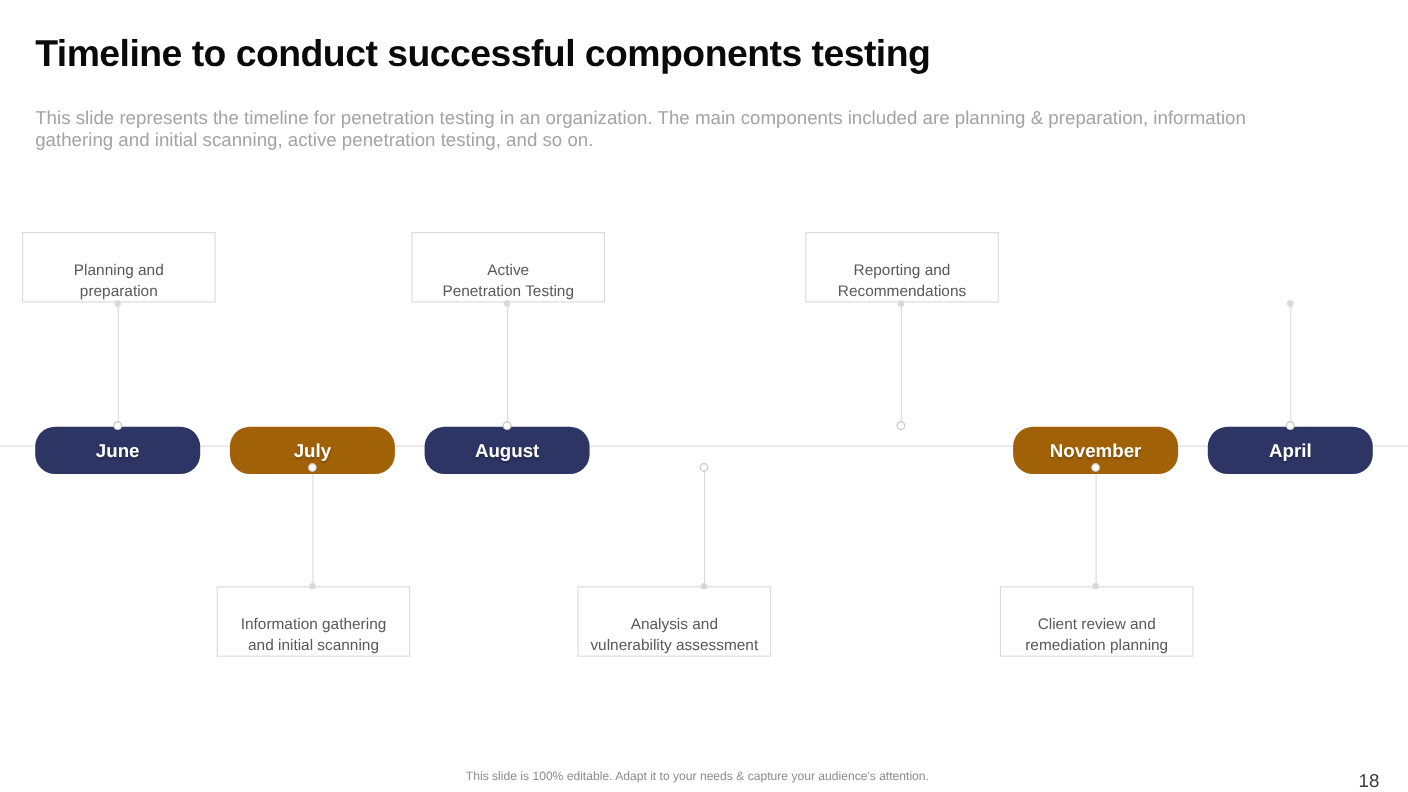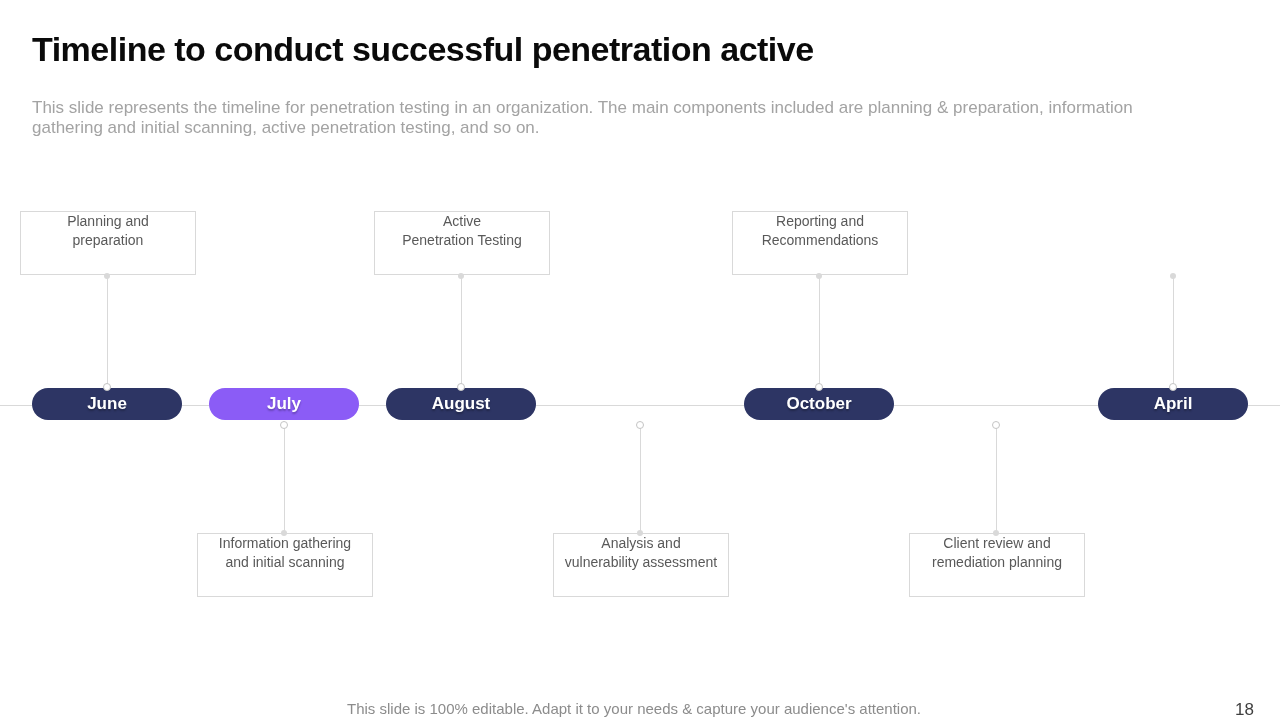--- a/index.html
+++ b/index.html
@@ -12,63 +12,63 @@
     font-size:34px;font-weight:bold;letter-spacing:-0.5px;color:#0a0a0a;
   }
   .subtitle{
     position:absolute;left:32px;top:98px;margin:0;width:1160px;
     font-size:17px;color:#a3a3a3;
   }
   .axis{
     position:absolute;left:0;top:405px;width:1280px;height:1px;background:#d9d9d9;
   }
   .pill{
-    position:absolute;top:388px;width:150px;height:32px;border-radius:18px;
+    position:absolute;top:388px;width:150px;height:43px;border-radius:18px;
     display:flex;align-items:center;justify-content:center;
   }
   .pill[data-color="navy"]{background:#2d3564;}
-  .pill[data-color="pink"]{background:#8b5cf6;}
+  .pill[data-color="pink"]{background:#a16207;}
   .pill .month-label{
     color:#ffffff;font-size:17px;font-weight:bold;
     text-shadow:0 2px 2px rgba(0,0,0,0.28);
   }
   .event-box{
     position:absolute;width:174px;height:62px;background:#ffffff;
-    border:1px solid #d9d9d9;display:flex;align-items:flex-start;justify-content:center;
+    border:1px solid #d9d9d9;display:flex;align-items:flex-end;justify-content:center;
     text-align:center;
   }
   .event-box .event-label{
     font-size:14px;color:#595959;line-height:1.35;white-space:pre-line;
   }
   .event-box.top{top:211px;}
   .event-box.bottom{top:533px;}
   .connector{position:absolute;width:1px;background:#d9d9d9;}
   .connector.top{top:276px;height:112px;}
   .connector.bottom{top:424px;height:109px;}
   .node-circle{
     position:absolute;width:8px;height:8px;border-radius:50%;
     background:#ffffff;border:1px solid #c4c4c4;box-sizing:border-box;
   }
   .node-dot{
     position:absolute;width:6px;height:6px;border-radius:50%;background:#d9d9d9;
   }
   .footer-note{
     position:absolute;left:0;top:700px;width:1268px;margin:0;text-align:center;
-    font-size:15px;color:#8c8c8c;
+    font-size:11px;color:#8c8c8c;
   }
   .page-number{
     position:absolute;right:26px;top:700px;font-size:17px;color:#3f3f3f;
   }
 </style>
 </head>
 <body>
 
 <div class="slide">
 
-  <h1 class="title">Timeline to conduct successful penetration active</h1>
+  <h1 class="title">Timeline to conduct successful components testing</h1>
   <p class="subtitle">This slide represents the timeline for penetration testing in an organization. The main components included are planning &amp; preparation, information gathering and initial scanning, active penetration testing, and so on.</p>
 
   <div class="axis"></div>
 
   <div class="connector top" style="left:107px"></div>
   <div class="connector top" style="left:461px"></div>
   <div class="connector top" style="left:819px"></div>
   <div class="connector top" style="left:1173px"></div>
 
   <div class="connector bottom" style="left:284px"></div>
@@ -85,21 +85,21 @@
   </div>
   <div class="event-box top" style="left:374px">
     <span class="event-label">Active
 Penetration Testing</span>
   </div>
 
   <div class="event-box bottom" style="left:197px">
     <span class="event-label">Information gathering
 and initial scanning</span>
   </div>
-  <div class="event-box bottom" style="left:553px">
+  <div class="event-box bottom" style="left:525px">
     <span class="event-label">Analysis and
 vulnerability assessment</span>
   </div>
   <div class="event-box bottom" style="left:909px">
     <span class="event-label">Client review and
 remediation planning</span>
   </div>
 
   <div class="node-dot" style="left:104px;top:273px"></div>
   <div class="node-dot" style="left:458px;top:273px"></div>
@@ -111,22 +111,22 @@
 
   <div class="pill" style="left:32px" data-color="navy">
     <span class="month-label">June</span>
   </div>
   <div class="pill" style="left:209px" data-color="pink">
     <span class="month-label">July</span>
   </div>
   <div class="pill" style="left:386px" data-color="navy">
     <span class="month-label">August</span>
   </div>
-  <div class="pill" style="left:744px" data-color="navy">
-    <span class="month-label">October</span>
+  <div class="pill" style="left:921px" data-color="pink">
+    <span class="month-label">November</span>
   </div>
   <div class="pill" style="left:1098px" data-color="navy">
     <span class="month-label">April</span>
   </div>
 
   <div class="node-circle" style="left:103px;top:383px"></div>
   <div class="node-circle" style="left:457px;top:383px"></div>
   <div class="node-circle" style="left:815px;top:383px"></div>
   <div class="node-circle" style="left:1169px;top:383px"></div>
   <div class="node-circle" style="left:280px;top:421px"></div>

